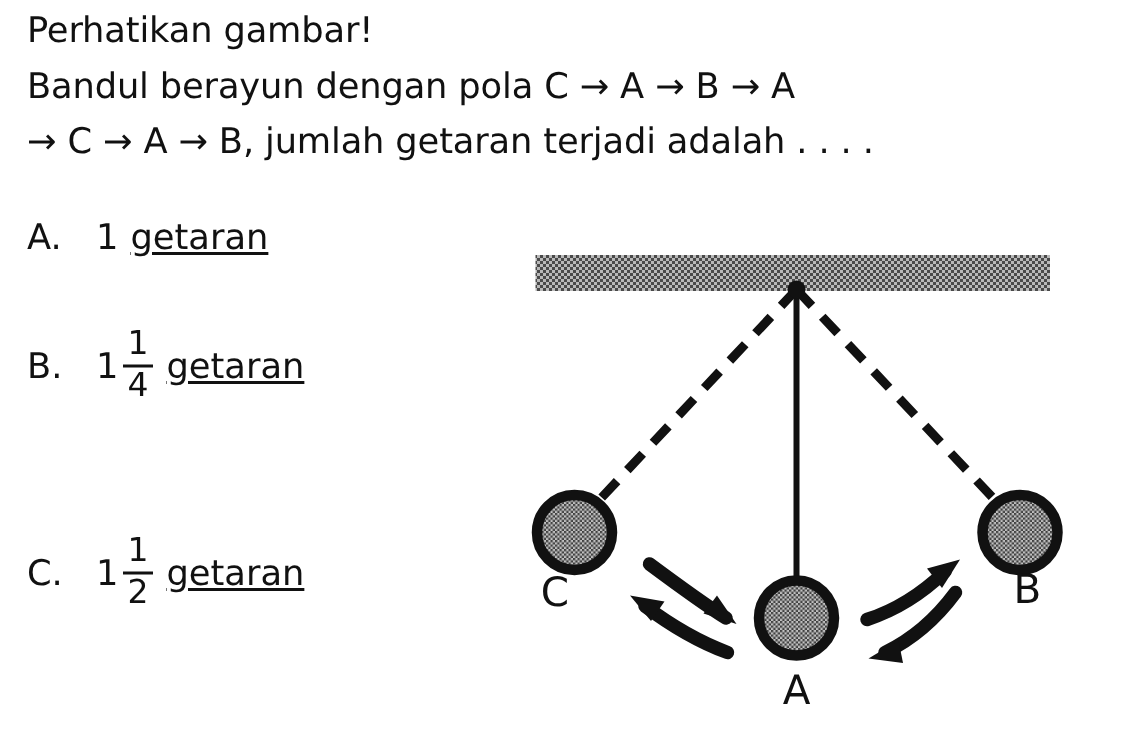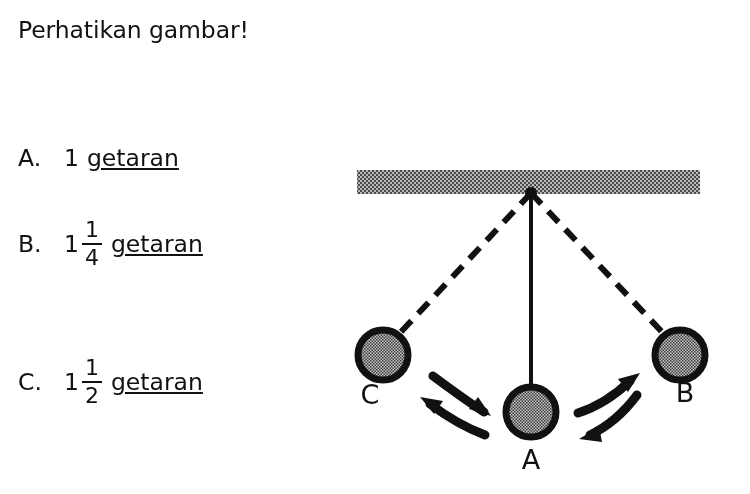--- a/index.html
+++ b/index.html
@@ -23,21 +23,20 @@
     left: 18px;
     top: 2px;
     width: 730px;
   }
   .qline {
     font-size: 23.5px;
     line-height: 37px;
     letter-spacing: -0.1px;
     white-space: nowrap;
     color: #111;
-    margin-top: 10px;
   }
 
   
   #options {
     position: absolute;
     left: 18px;
     top: 140px;
     width: 320px;
   }
   .opt {
@@ -105,20 +104,22 @@
     font-family: "DejaVu Sans", "Liberation Sans", sans-serif;
     font-size: 27px;
     fill: #111;
   }
 </style>
 </head>
 <body>
 
 <div id="question-block">
   <div class="qline">Perhatikan gambar!</div>
+  <div class="qline">Bandul berayun dengan pola C → A → B → A</div>
+  <div class="qline">→ C → A → B, jumlah getaran terjadi adalah . . . .</div>
 </div>
 
 <div id="options">
 
   <div class="opt" id="opt-a">
     <span class="opt-label">A.</span>
     <span class="opt-whole">1</span>
     <span class="opt-unit">getaran</span>
   </div>
 

